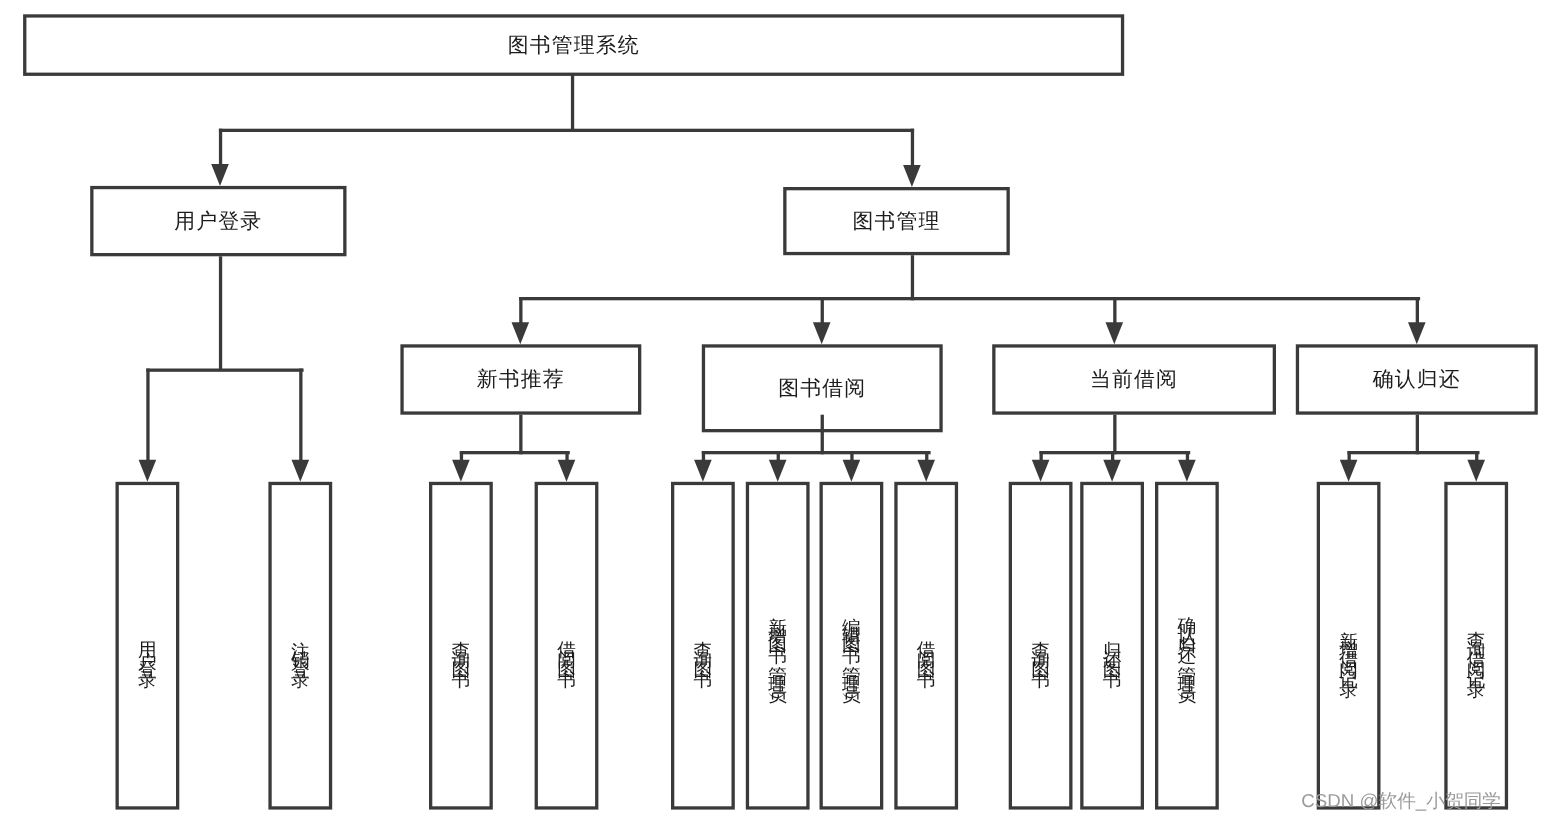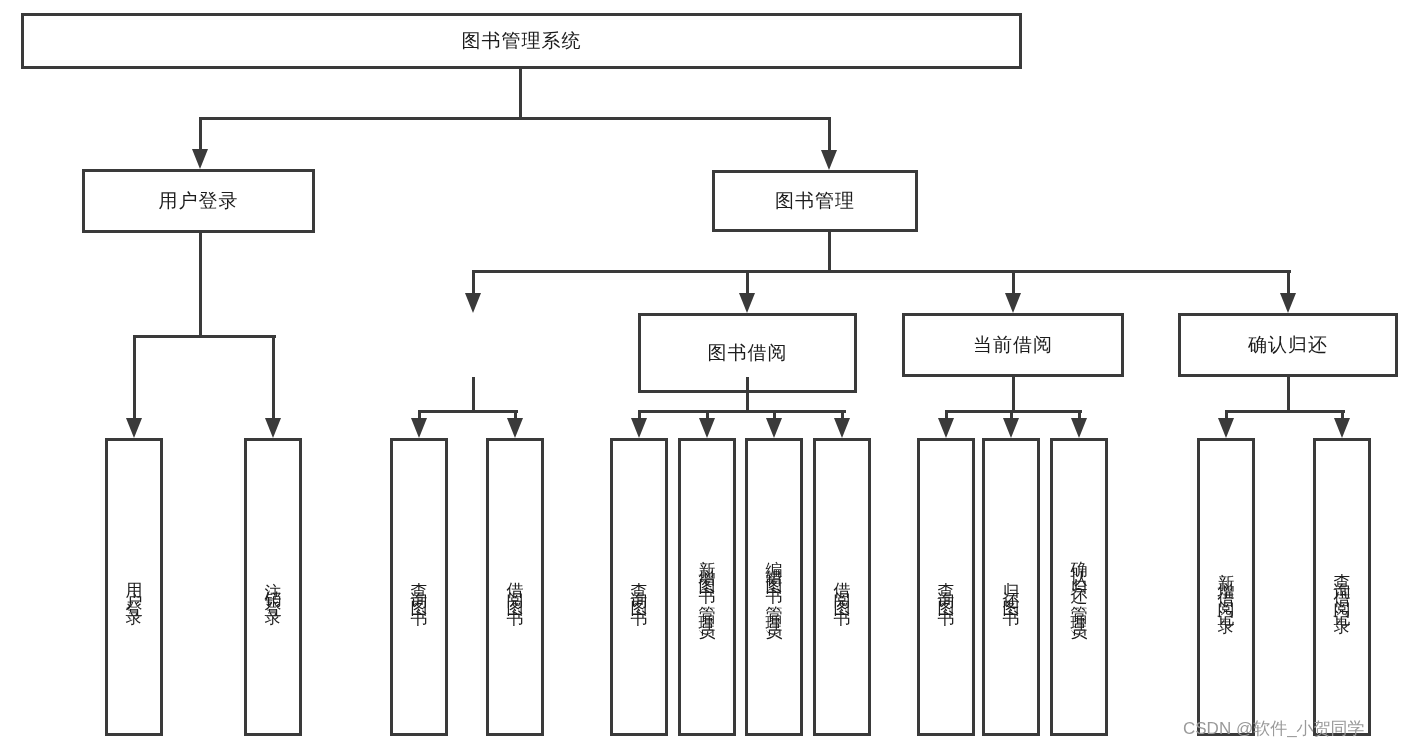--- a/index.html
+++ b/index.html
@@ -64,24 +64,27 @@
     <span>图书管理系统</span>
   </div>
 
   <div class="node h" style="left:82px;top:169px;width:233px;height:64px">
     <span>用户登录</span>
   </div>
   <div class="node h" style="left:712px;top:170px;width:206px;height:62px">
     <span>图书管理</span>
   </div>
 
+  <div class="node h" style="left:364px;top:313px;width:219px;height:64px">
+    <span>新书推荐</span>
+  </div>
   <div class="node h" style="left:638px;top:313px;width:219px;height:80px">
     <span>图书借阅</span>
   </div>
-  <div class="node h" style="left:902px;top:313px;width:222px;height:64px">
+  <div class="node h" style="left:902px;top:313px;width:258px;height:64px">
     <span>当前借阅</span>
   </div>
   <div class="node h" style="left:1178px;top:313px;width:220px;height:64px">
     <span>确认归还</span>
   </div>
 
   <div class="node v" style="left:105px;top:438px;width:58px;height:298px">
     <span>用户登录</span>
   </div>
   <div class="node v" style="left:244px;top:438px;width:58px;height:298px">

